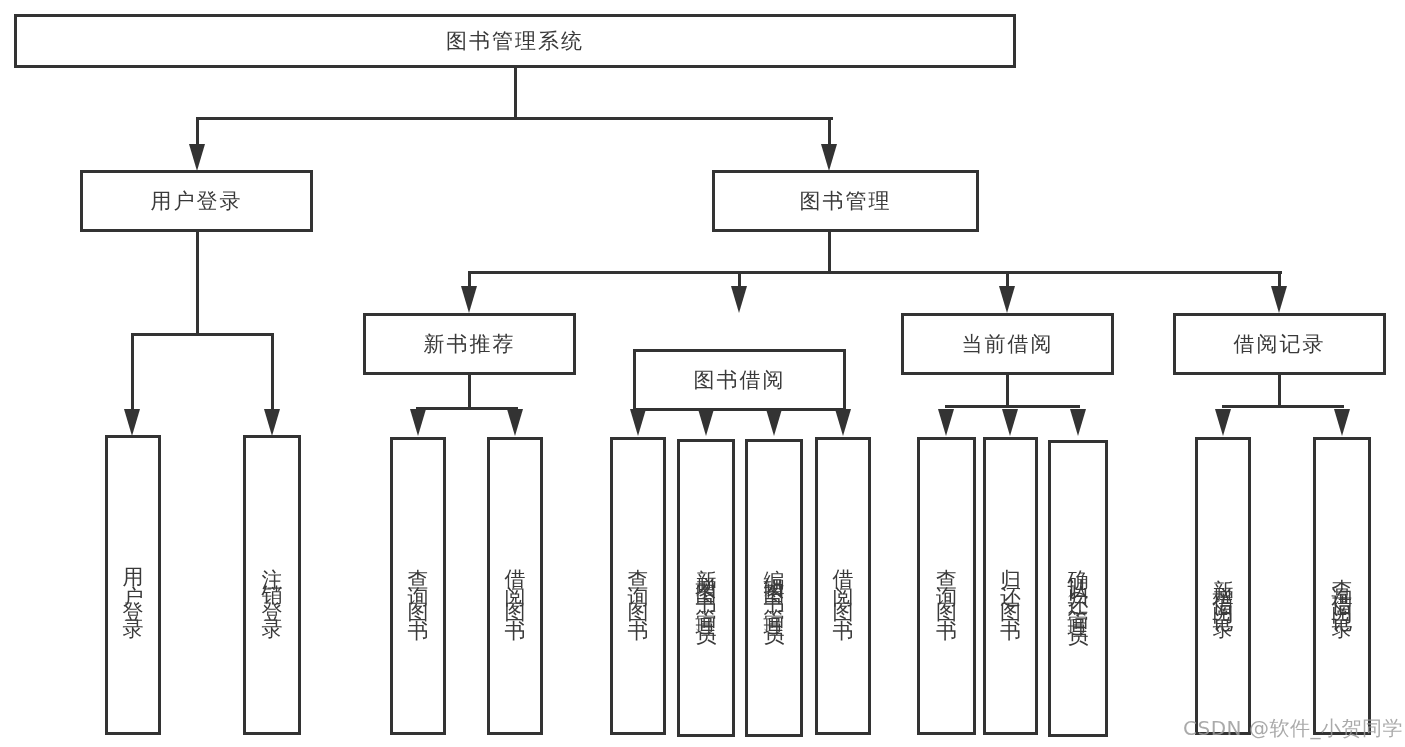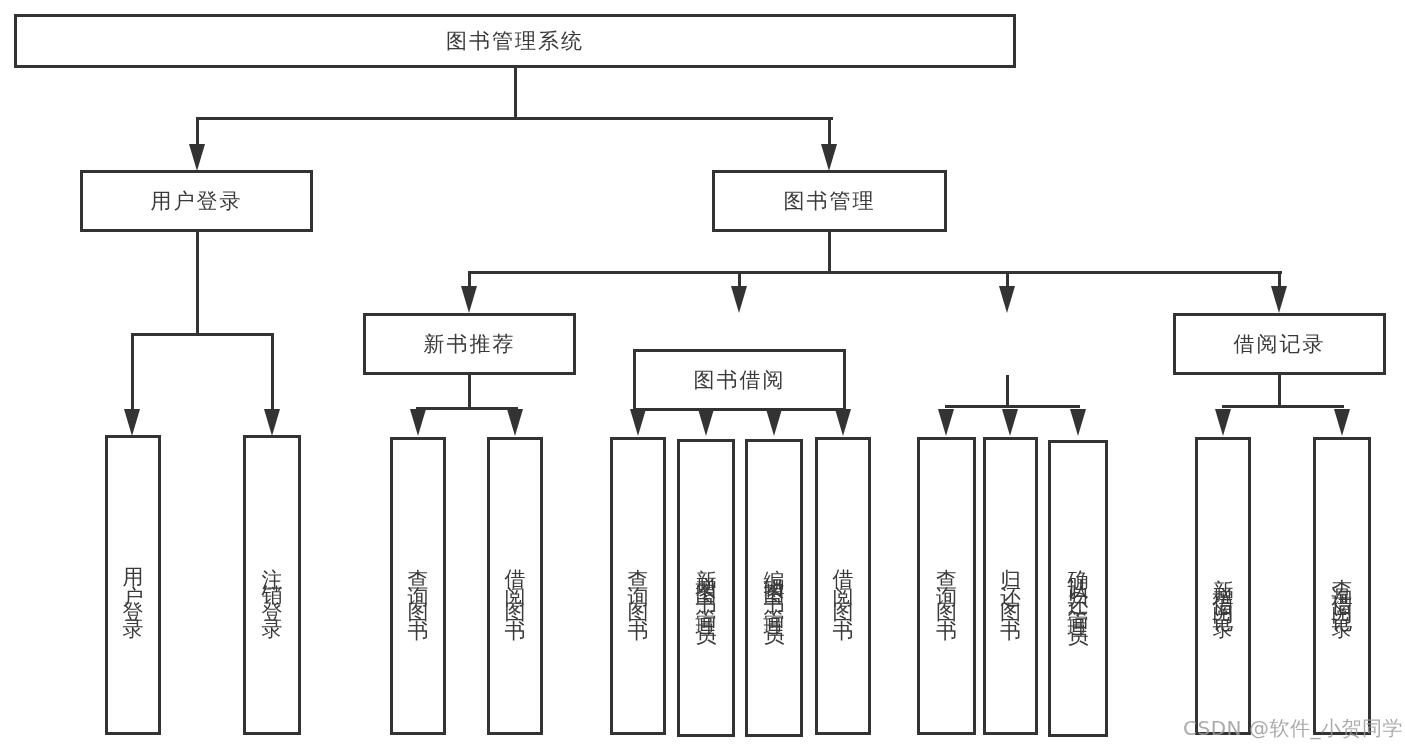--- a/index.html
+++ b/index.html
@@ -122,29 +122,32 @@
   <div class="arrow" style="left:1215px; top:409px;"></div>
   <div class="arrow" style="left:1334px; top:409px;"></div>
 
   <div class="box" style="left:14px; top:14px; width:1002px; height:54px;">
     <span class="hlabel">图书管理系统</span>
   </div>
 
   <div class="box" style="left:80px; top:170px; width:233px; height:62px;">
     <span class="hlabel">用户登录</span>
   </div>
-  <div class="box" style="left:712px; top:170px; width:235px; height:62px;">
+  <div class="box" style="left:712px; top:170px; width:267px; height:62px;">
     <span class="hlabel">图书管理</span>
   </div>
 
   <div class="box" style="left:363px; top:313px; width:213px; height:62px;text-align:right;">
     <span class="hlabel">新书推荐</span>
   </div>
   <div class="box" style="left:633px; top:313px; width:213px; height:62px;margin-top:36px;">
     <span class="hlabel">图书借阅</span>
+  </div>
+  <div class="box" style="left:901px; top:313px; width:213px; height:62px;">
+    <span class="hlabel">当前借阅</span>
   </div>
   <div class="box" style="left:1173px; top:313px; width:213px; height:62px;">
     <span class="hlabel">借阅记录</span>
   </div>
 
   <div class="box" style="left:105px; top:435px; width:56px; height:300px;">
     <span class="vlabel">用户登录</span>
   </div>
   <div class="box" style="left:243px; top:435px; width:58px; height:300px;">
     <span class="vlabel">注销登录</span>

